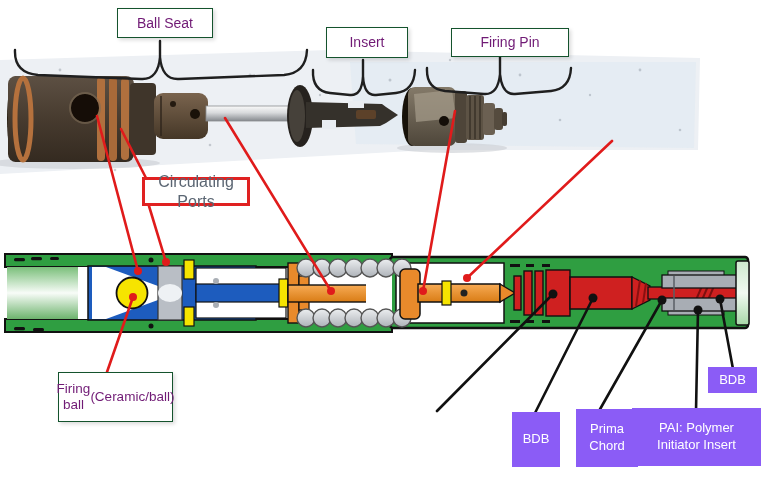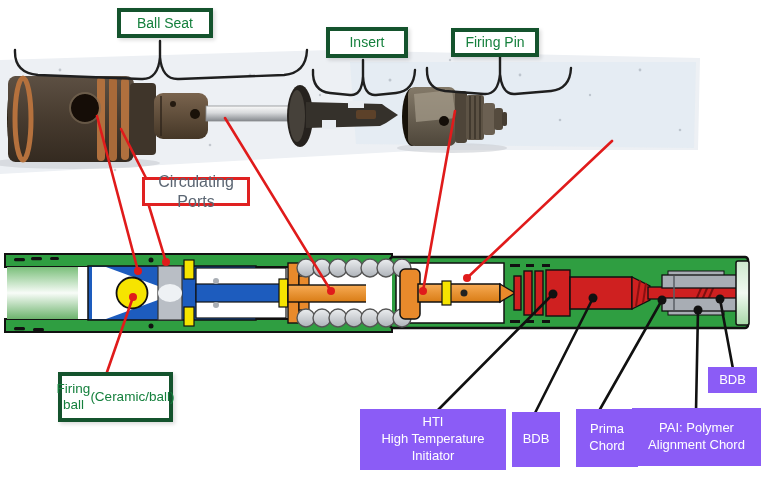--- a/index.html
+++ b/index.html
@@ -1,20 +1,20 @@
 <!DOCTYPE html>
 <html><head>
 <meta charset="utf-8">
 <style>
   html,body{margin:0;padding:0;background:#fff;}
   .stage{position:relative;width:768px;height:478px;background:#ffffff;overflow:hidden;
          font-family:"Liberation Sans",sans-serif;}
   .stage svg{position:absolute;left:0;top:0;}
-  .callout{position:absolute;background:#ffffff;border:4px solid #14532d;
-           box-shadow:2px 2px 4px rgba(0,0,0,.15);color:#15803d;
+  .callout{position:absolute;background:#ffffff;border:1px solid #14532d;
+           box-shadow:2px 2px 4px rgba(0,0,0,.15);color:#701a75;
            display:flex;align-items:center;justify-content:center;text-align:center;
            font-size:14px;z-index:3;box-sizing:border-box;line-height:1.2;}
   .callout.multi{flex-direction:row;font-size:13.5px;}
   .callout.redborder{border:3px solid #e02121;box-shadow:none;font-size:16px;color:#5b6673;}
   .redbox{position:absolute;background:#8b5cf6;color:#ffffff;display:flex;flex-direction:column;
           align-items:center;justify-content:center;text-align:center;font-size:13px;
           line-height:1.3;z-index:3;box-sizing:border-box;}
   .redbox.small{font-size:13px;}
 </style>
 </head>
@@ -266,50 +266,45 @@
 </svg>
 
 <div class="callout" style="left:117px;top:8px;width:96px;height:30px">
   <span>Ball Seat</span>
 </div>
 
 <div class="callout" style="left:326px;top:27px;width:82px;height:31px">
   <span>Insert</span>
 </div>
 
-<div class="callout" style="left:451px;top:28px;width:88px;height:29px">
+<div class="callout" style="left:451px;top:28px;width:118px;height:29px">
   <span>Firing Pin</span>
 </div>
 
 <div class="callout redborder" style="left:142px;top:177px;width:108px;height:29px">
   <span>Circulating Ports</span>
 </div>
 
 <div class="callout multi" style="left:58px;top:372px;width:115px;height:50px">
   <span>Firing ball</span>
   <span>(Ceramic/ball)</span>
 </div>
 
-<div class="redbox" style="left:360px;top:409px;width:146px;height:61px">
-  <span>HTI</span>
-  <span>High Temperature</span>
-  <span>Initiator</span>
-</div>
 
 <div class="redbox" style="left:512px;top:412px;width:48px;height:55px">
   <span>BDB</span>
 </div>
 
 <div class="redbox" style="left:576px;top:409px;width:62px;height:58px">
   <span>Prima</span>
   <span>Chord</span>
 </div>
 
 <div class="redbox" style="left:632px;top:408px;width:129px;height:58px">
   <span>PAI: Polymer</span>
-  <span>Alignment Chord</span>
+  <span>Initiator Insert</span>
 </div>
 
 <div class="redbox small" style="left:708px;top:367px;width:49px;height:26px">
   <span>BDB</span>
 </div>
 
 </div>
 
 </body></html>

